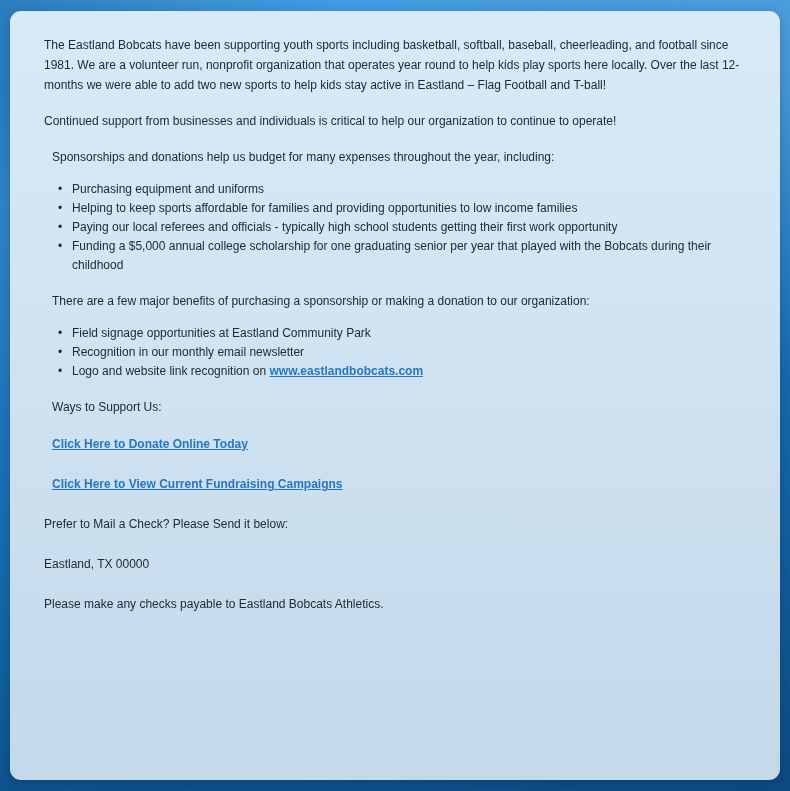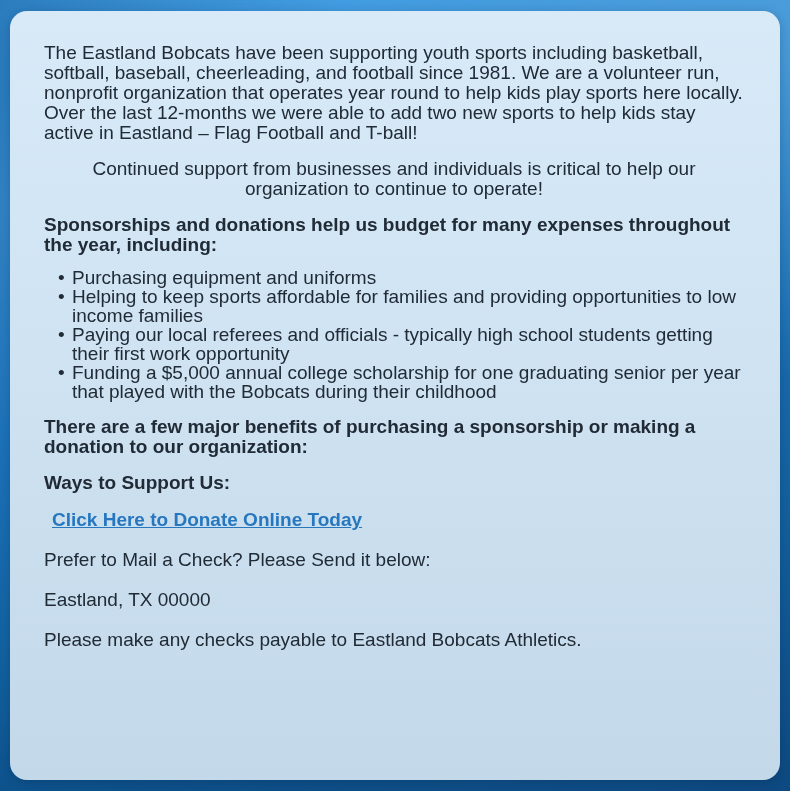--- a/index.html
+++ b/index.html
@@ -11,30 +11,30 @@
     
     background:
       linear-gradient(200deg, rgba(110,190,245,0.45) 0%, rgba(110,190,245,0) 35%),
       linear-gradient(115deg, rgba(15,70,120,0.35) 0%, rgba(15,70,120,0) 30%, rgba(20,90,150,0.35) 70%),
       linear-gradient(170deg, #2f8ed8 0%, #3d97dd 22%, #1e78c2 48%, #11619f 72%, #0a4076 100%);
   }
   .card {
     position: absolute;
     left: 10px; top: 11px; right: 10px; bottom: 11px;
     background: linear-gradient(180deg, #d8eaf8 0%, #cfe3f2 45%, #c3d8e9 100%);
-    border-radius: 17px;
-    padding: 32px 36px 32px 34px;
+    border-radius: 11px;
+    padding: 24px 36px 32px 34px;
     color: #212b36;
-    font-size: 19px;
+    font-size: 12px;
     line-height: 20px;
     box-shadow: 0 2px 10px rgba(0,30,60,0.25);
   }
   p { margin: 0 0 12px 0; }
-  p.spaced { margin-bottom: 12px; margin-top: 16px; text-align: center; }
-  .heading { font-weight: bold; margin: 16px 0 13px 0; }
+  p.spaced { margin-bottom: 12px; margin-top: 16px; }
+  .heading { font-weight: normal; margin: 16px 0 13px 8px; }
   ul {
     list-style: none;
     margin: 0 0 15px 0;
     padding-left: 28px;
   }
   li {
     position: relative;
     line-height: 19px;
     margin-bottom: 0;
   }
@@ -67,28 +67,38 @@
 
   <ul>
     <li>Purchasing equipment and uniforms</li>
     <li>Helping to keep sports affordable for families and providing opportunities to low income families</li>
     <li>Paying our local referees and officials - typically high school students getting their first work opportunity</li>
     <li>Funding a $5,000 annual college scholarship for one graduating senior per year that played with the Bobcats during their childhood</li>
   </ul>
 
   <p class="heading">There are a few major benefits of purchasing a sponsorship or making a donation to our organization:</p>
 
+  <ul>
+    <li>Field signage opportunities at Eastland Community Park</li>
+    <li>Recognition in our monthly email newsletter</li>
+    <li>
+      <span>Logo and website link recognition on </span><a class="link">www.eastlandbobcats.com</a>
+    </li>
+  </ul>
 
   <p class="heading">Ways to Support Us:</p>
 
   <p class="link-row">
     <a class="link">Click Here to Donate Online Today</a>
   </p>
 
 
+  <p class="link-row">
+    <a class="link">Click Here to View Current Fundraising Campaigns</a>
+  </p>
 
   <p class="addr-row">Prefer to Mail a Check? Please Send it below:</p>
 
 
 
   <p class="addr-row">Eastland, TX 00000</p>
 
   <p class="addr-row">Please make any checks payable to Eastland Bobcats Athletics.</p>
 
 </div>

